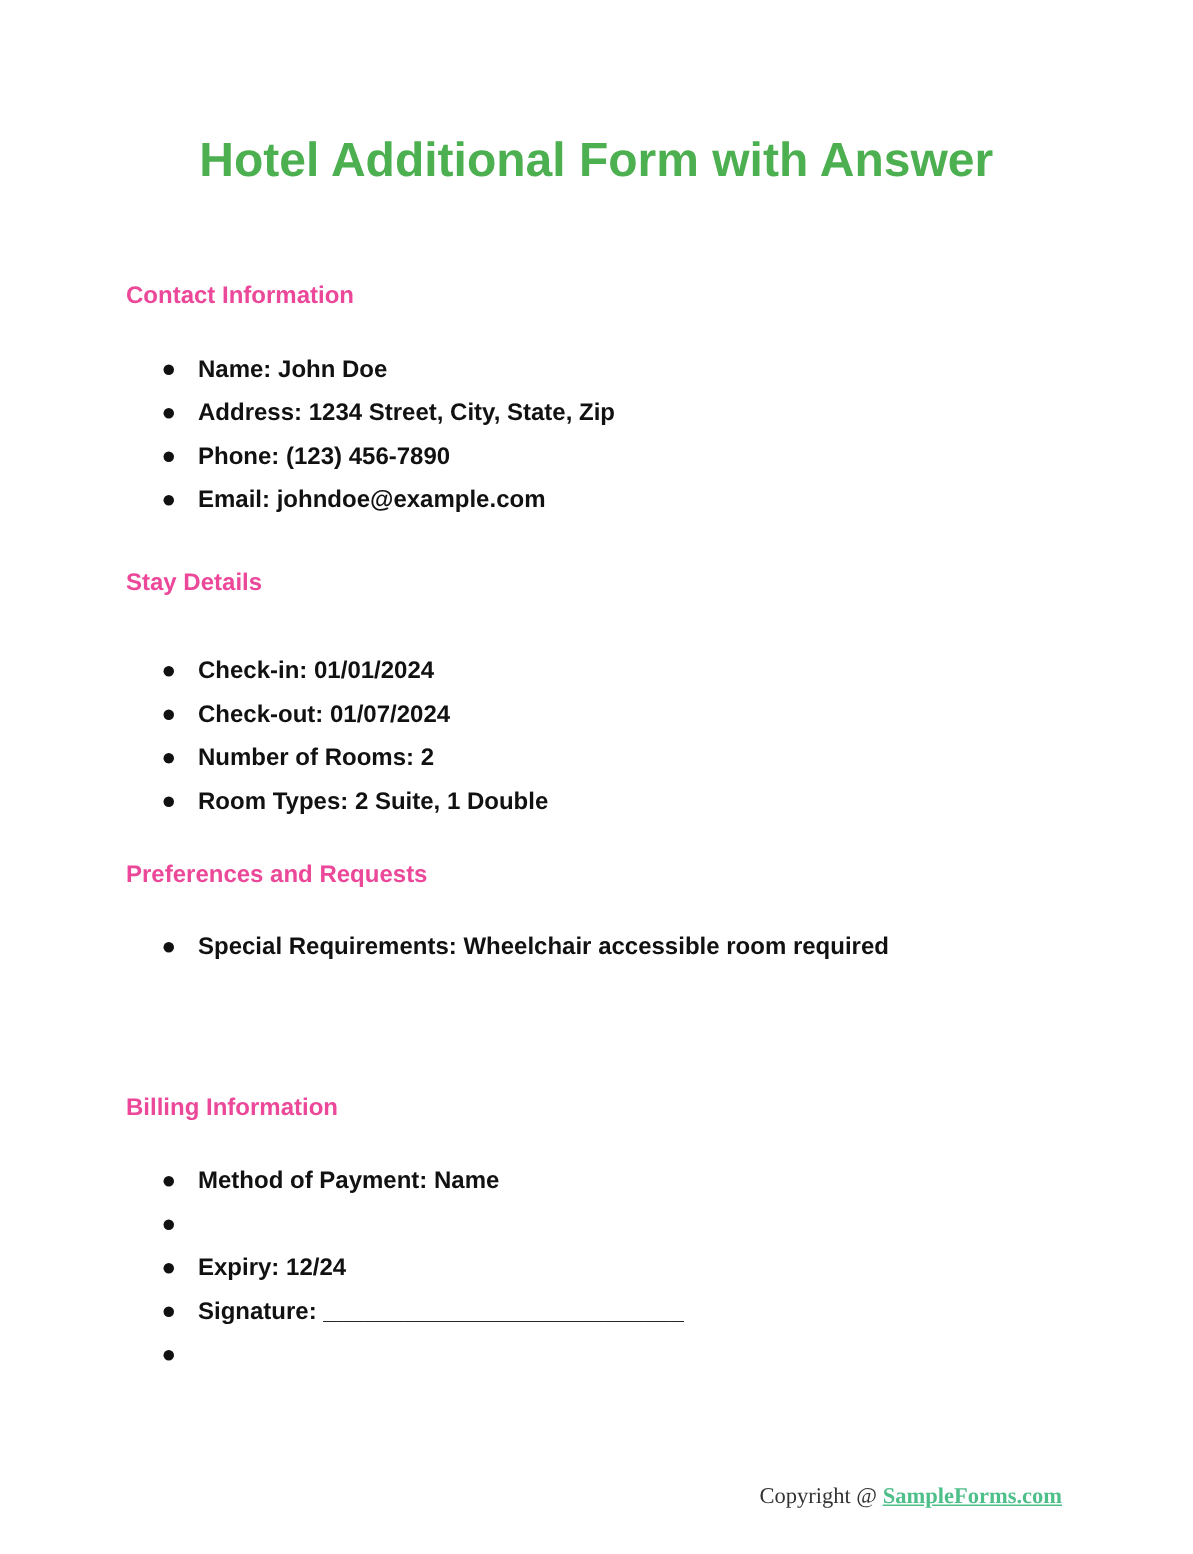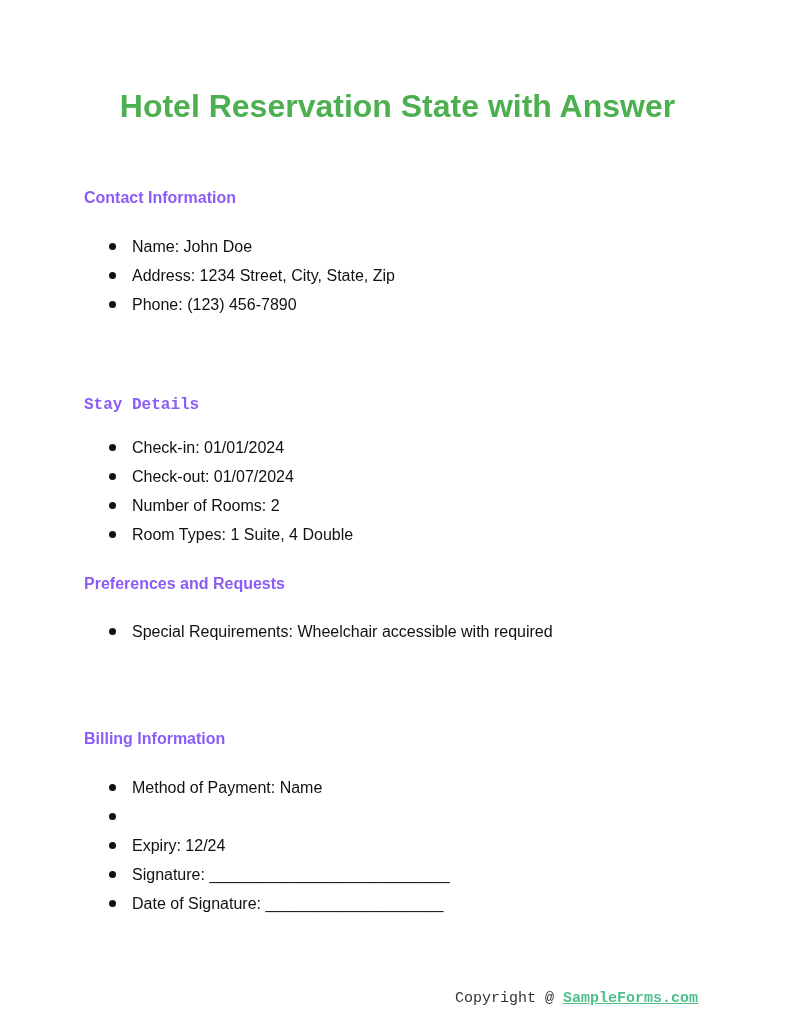--- a/index.html
+++ b/index.html
@@ -7,71 +7,72 @@
       width: 795px; height: 1036px; position: relative; overflow: hidden;
       font-family: "Liberation Sans", sans-serif; color: #111111;
     }
     .title {
       position: absolute; left: 0; width: 795px; top: 88px;
       text-align: center; font-size: 32px; font-weight: bold; color: #4caf50;
       margin: 0;
     }
     .section-heading {
       position: absolute; left: 84px; font-size: 16px; font-weight: bold;
-      color: #8b5cf6; margin: 0;
+      color: #ec4899; margin: 0;
     }
     .list {
       position: absolute; left: 84px; margin: 0; padding: 0; list-style: none;
     }
     .list li {
       position: relative; height: 29px; line-height: 20px;
-      font-size: 16px; font-weight: normal; color: #111111;
+      font-size: 16px; font-weight: bold; color: #111111;
       padding-left: 48px;
     }
     .list li .bullet {
       position: absolute; left: 25px; top: 6px; width: 7px; height: 7px;
       border-radius: 50%; background: #111111;
     }
     .footer {
-      position: absolute; right: 97px; top: 990px; font-size: 15px;
-      font-family: Liberation Mono, monospace; color: #333333;
+      position: absolute; right: 87px; top: 990px; font-size: 15px;
+      font-family: Liberation Serif, serif; color: #333333;
     }
     .footer a {
       color: #4fbf8a; font-weight: bold; text-decoration: underline;
     }
   </style>
 </head>
 <body>
 
-<h1 class="title">Hotel Reservation State with Answer</h1>
+<h1 class="title">Hotel Additional Form with Answer</h1>
 
 <h2 class="section-heading" style="top:189px;">Contact Information</h2>
 <ul class="list" style="top:237px;">
   <li><span class="bullet"></span><span>Name: John Doe</span></li>
   <li><span class="bullet"></span><span>Address: 1234 Street, City, State, Zip</span></li>
   <li><span class="bullet"></span><span>Phone: (123) 456-7890</span></li>
+  <li><span class="bullet"></span><span>Email: johndoe@example.com</span></li>
 </ul>
 
-<h2 class="section-heading" style="top:396px;font-family:Liberation Mono, monospace;">Stay Details</h2>
+<h2 class="section-heading" style="top:380px;">Stay Details</h2>
 <ul class="list" style="top:438px;">
   <li><span class="bullet"></span><span>Check-in: 01/01/2024</span></li>
   <li><span class="bullet"></span><span>Check-out: 01/07/2024</span></li>
   <li><span class="bullet"></span><span>Number of Rooms: 2</span></li>
-  <li><span class="bullet"></span><span>Room Types: 1 Suite, 4 Double</span></li>
+  <li><span class="bullet"></span><span>Room Types: 2 Suite, 1 Double</span></li>
 </ul>
 
 <h2 class="section-heading" style="top:575px;">Preferences and Requests</h2>
 <ul class="list" style="top:622px;">
-  <li><span class="bullet"></span><span>Special Requirements: Wheelchair accessible with required</span></li>
+  <li><span class="bullet"></span><span>Special Requirements: Wheelchair accessible room required</span></li>
 </ul>
 
 <h2 class="section-heading" style="top:730px;">Billing Information</h2>
 <ul class="list" style="top:778px;">
   <li><span class="bullet"></span><span>Method of Payment: Name</span></li>
   <li><span class="bullet"></span></li>
   <li><span class="bullet"></span><span>Expiry: 12/24</span></li>
   <li><span class="bullet"></span><span>Signature: ___________________________</span></li>
-  <li><span class="bullet"></span><span>Date of Signature: ____________________</span></li>
+  <li><span class="bullet"></span></li>
 </ul>
 
 <div class="footer">
   <span>Copyright @ </span><a>SampleForms.com</a>
 </div>
 
 </body></html>

